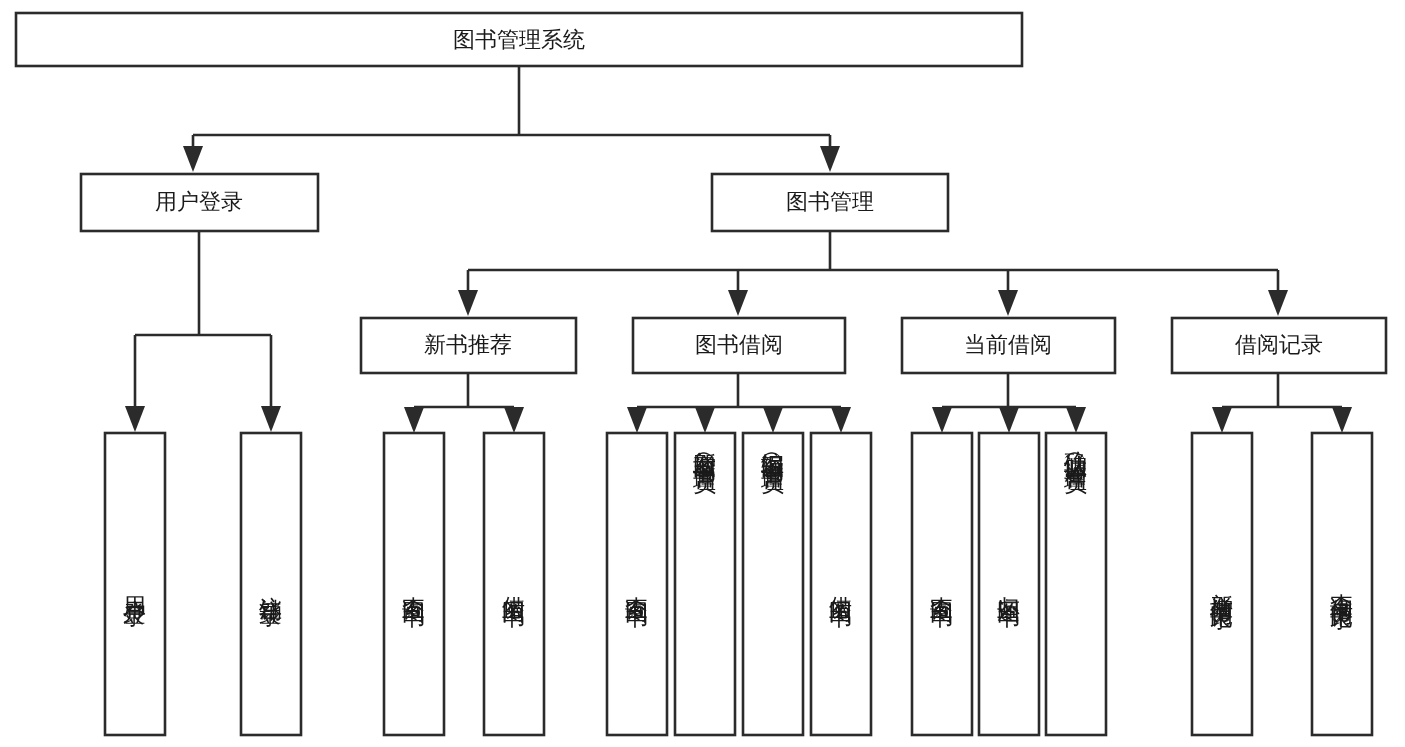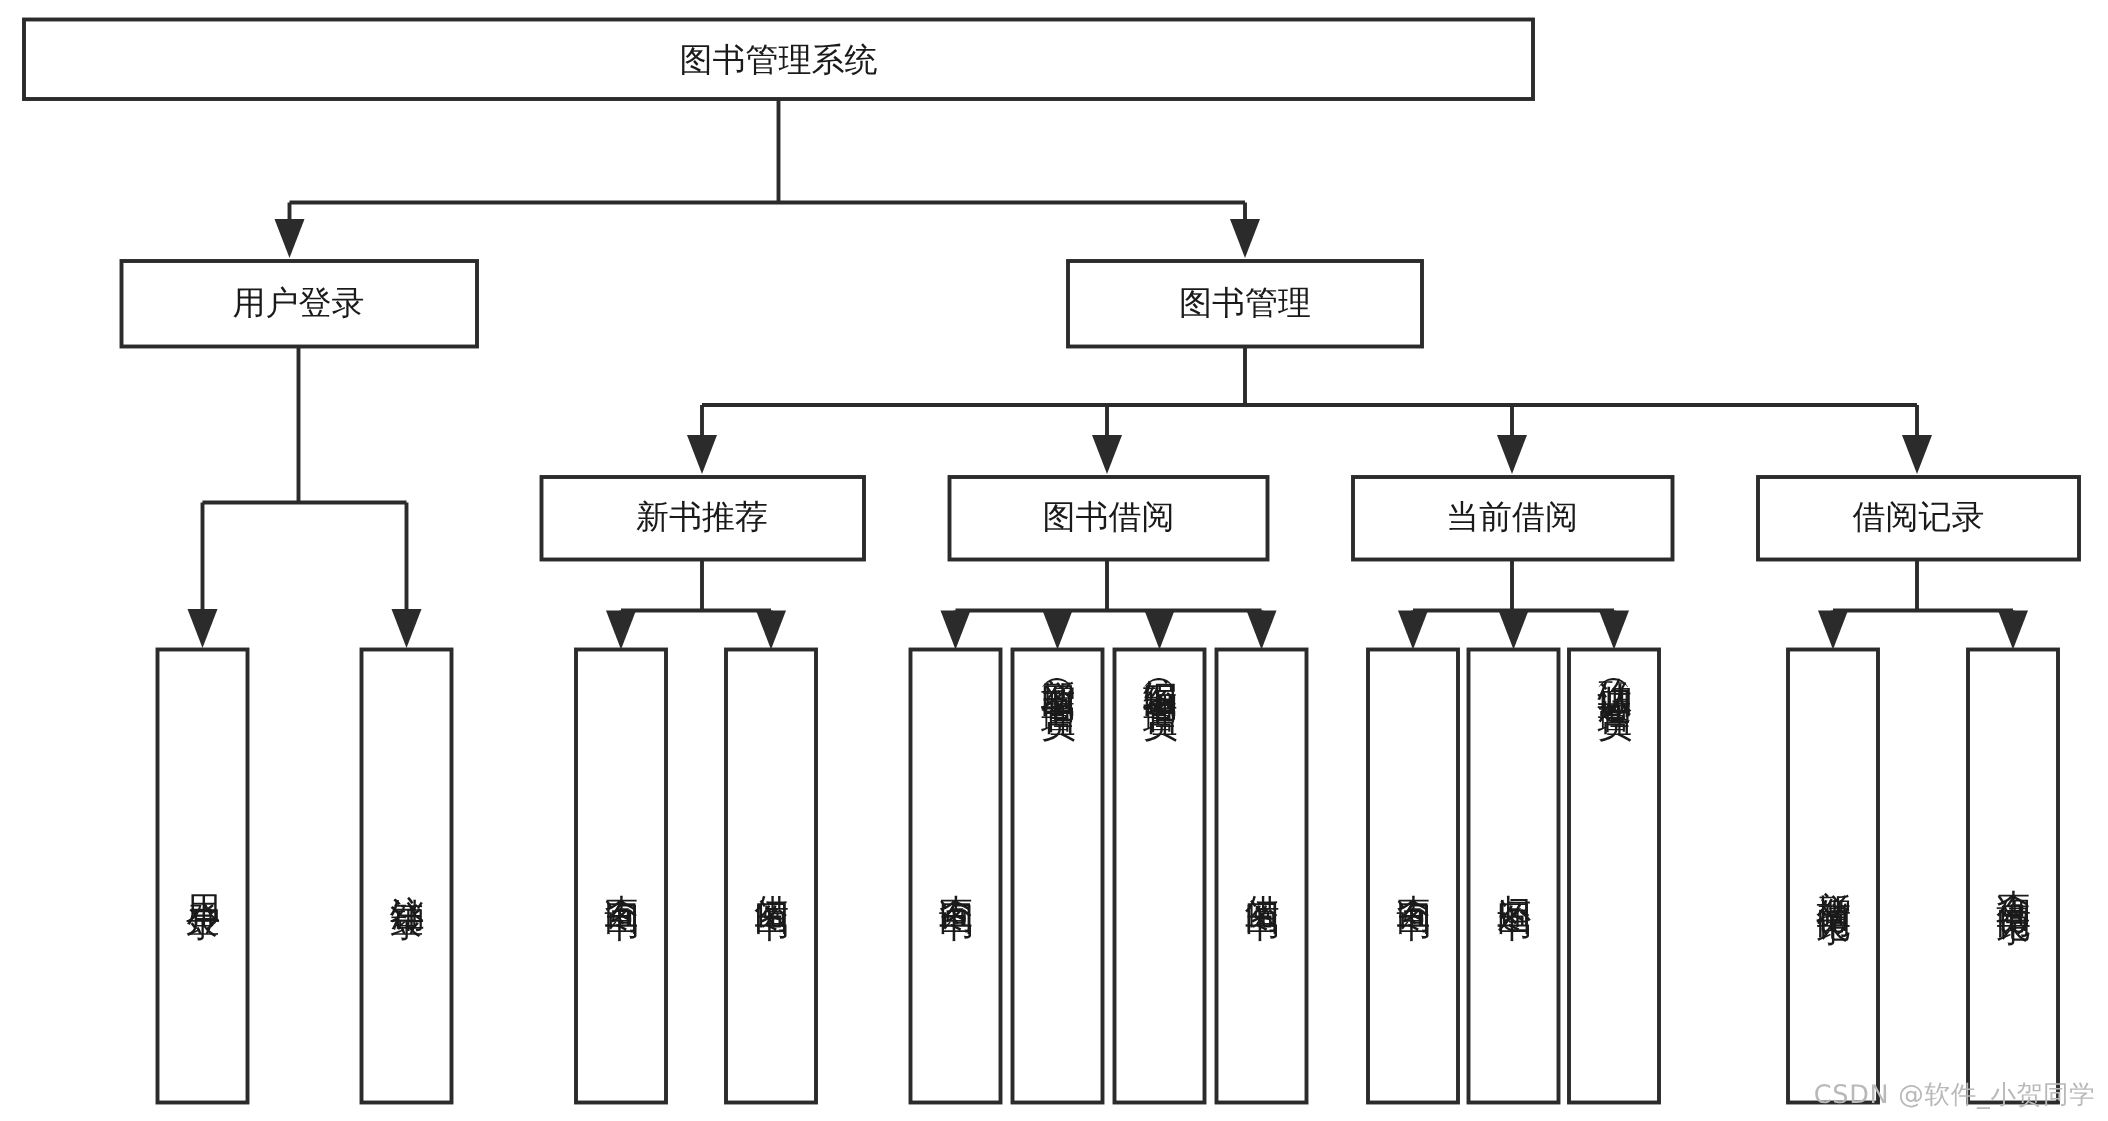--- a/index.html
+++ b/index.html
@@ -257,14 +257,13 @@
     <div class="vlabel-wrap">
         <span class="vlabel-text">新增借阅记录</span>
       </div>
   </div>
   <div class="vbox" style="left:1312px; top:433px; width:60px; height:302px;">
     <div class="vlabel-wrap">
         <span class="vlabel-text">查询借阅记录</span>
       </div>
   </div>
 
-  <div class="watermark">CSDN @软件_小贺同学</div>
 </div>
 
 </body></html>

